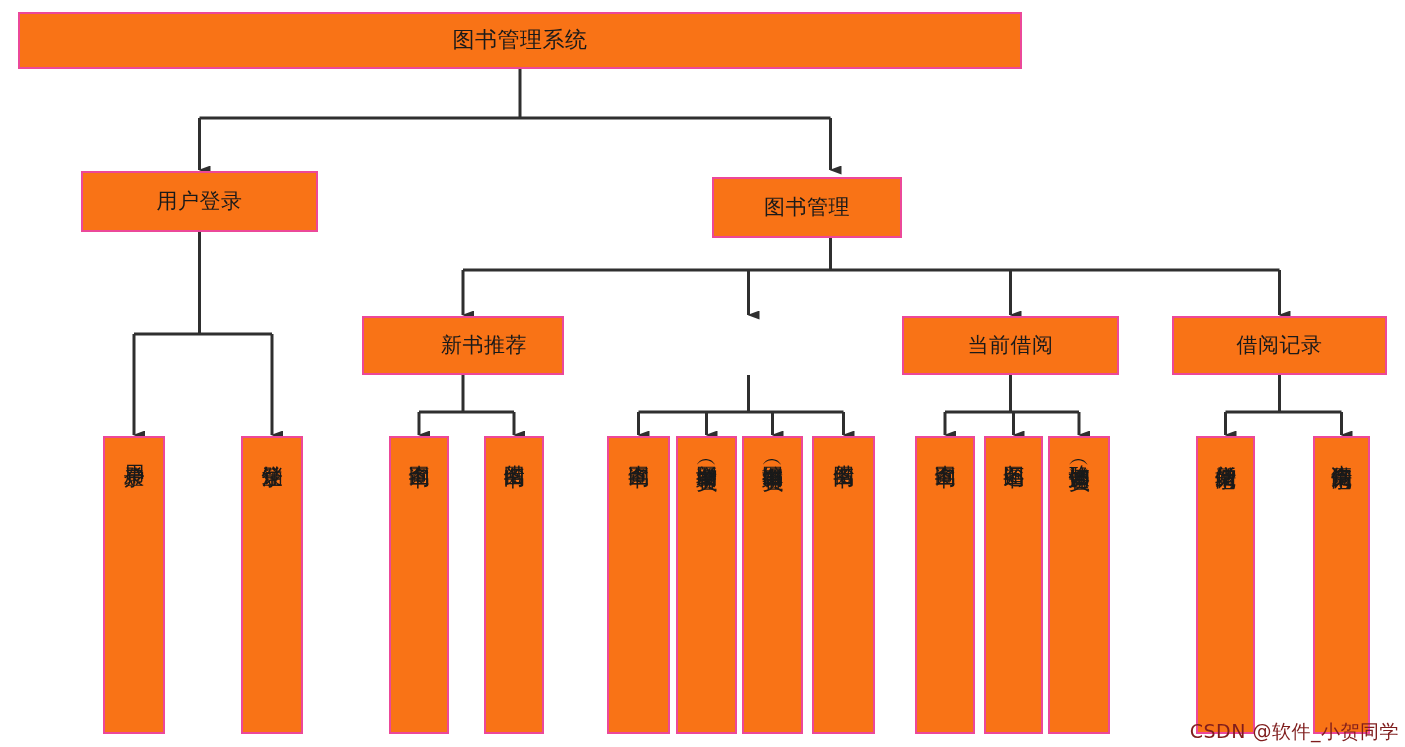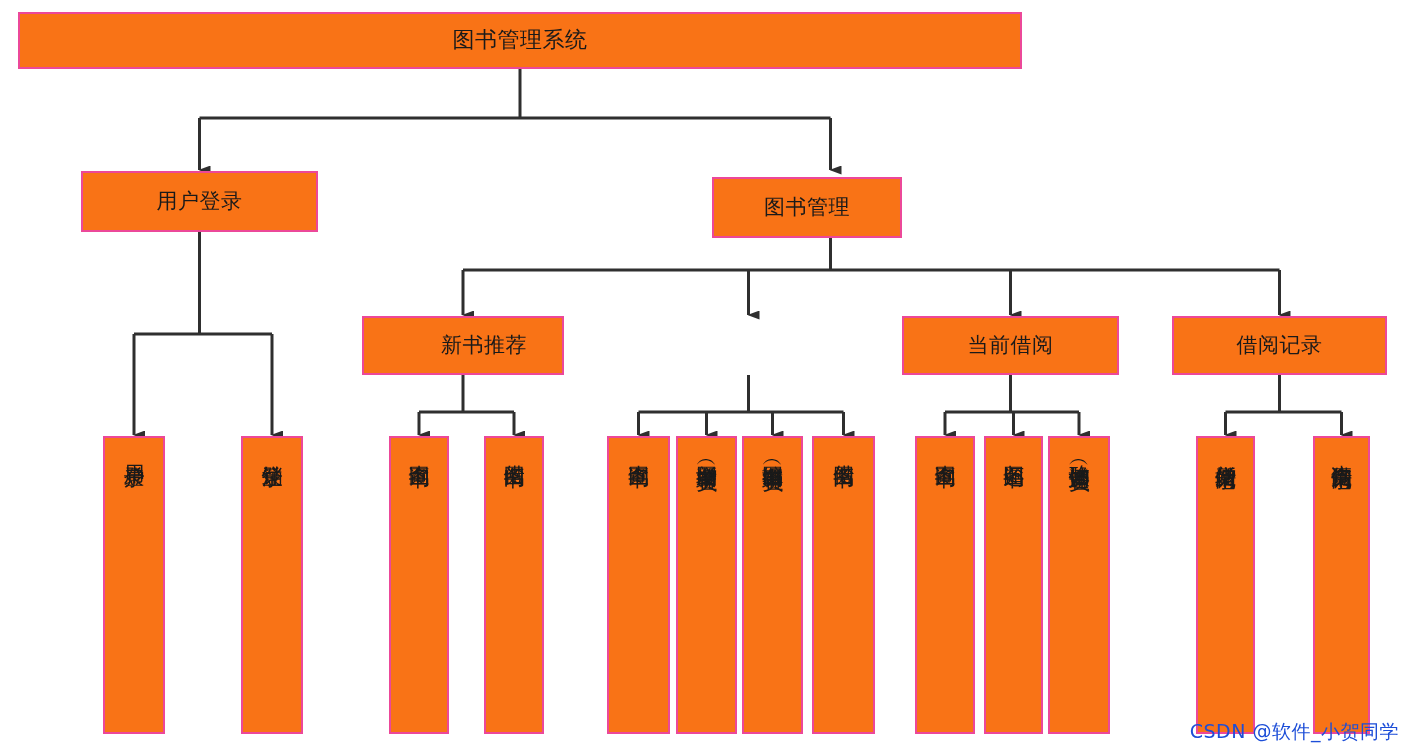--- a/index.html
+++ b/index.html
@@ -58,21 +58,21 @@
     line-height: 1.25;
     letter-spacing: 1px;
     text-align: left;
     display: block;
   }
   .watermark {
     position: absolute;
     right: 6px;
     bottom: 2px;
     font-size: 19px;
-    color: #1d4ed8;
+    color: #7f1d1d;
     letter-spacing: 0.5px;
     z-index: 3;
     white-space: nowrap;
     font-family: "DejaVu Sans", "Liberation Sans", sans-serif;
   }
 </style>
 </head>
 <body>
 
 <div id="canvas">

